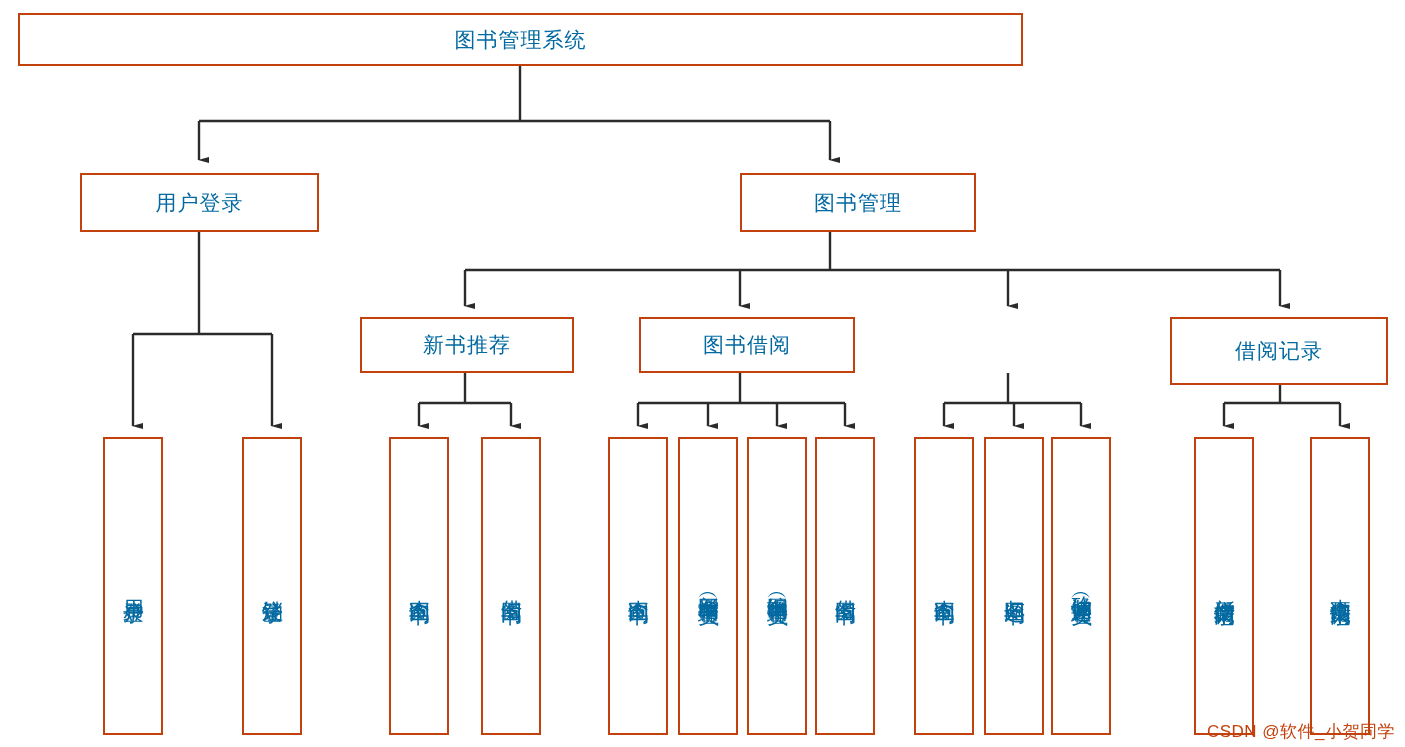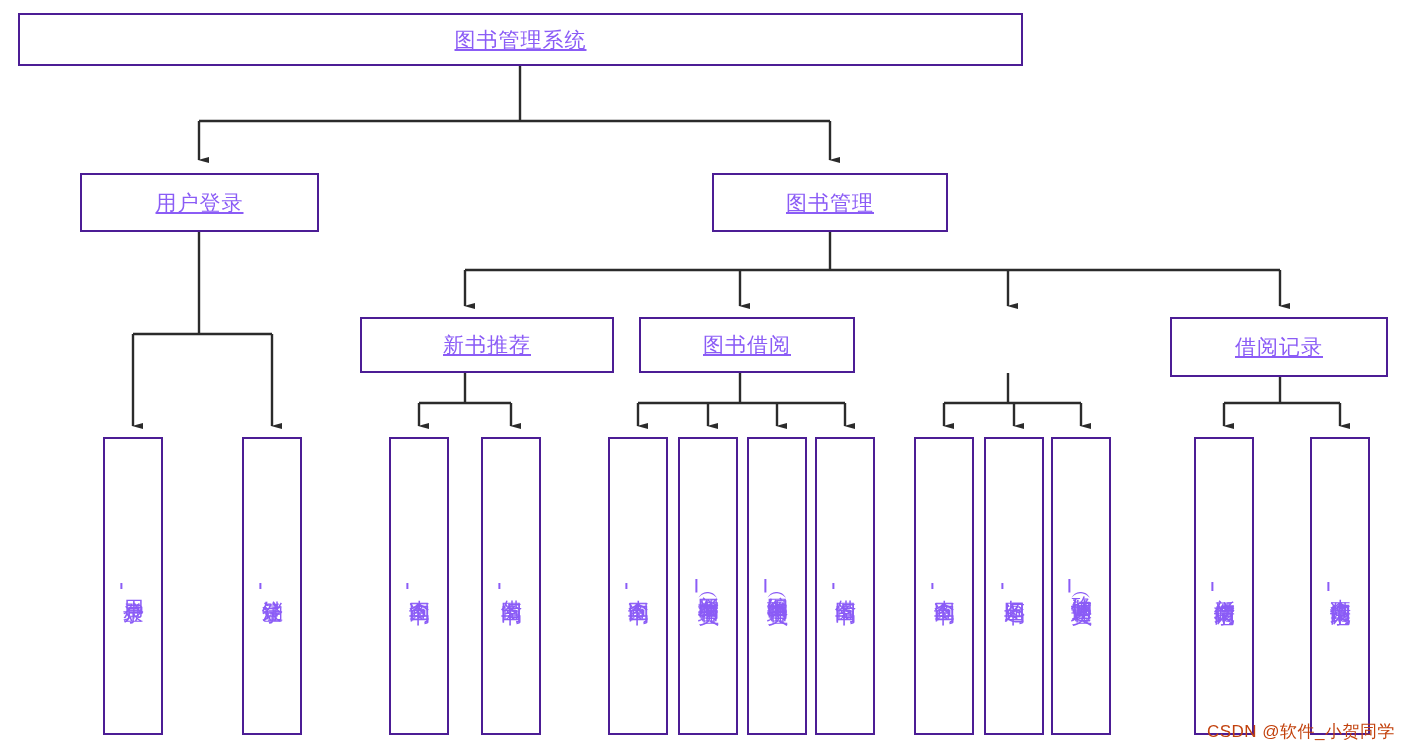--- a/index.html
+++ b/index.html
@@ -22,26 +22,25 @@
     left: 0;
     top: 0;
     width: 1405px;
     height: 747px;
     pointer-events: none;
   }
   .node {
     position: absolute;
     box-sizing: border-box;
     background: #ffffff;
-    border: 2px solid #4c1d95;
+    border: 2px solid #c2410c;
     display: flex;
     align-items: center;
     justify-content: center;
-    color: #8b5cf6;
-    text-decoration: underline;
+    color: #0369a1;
   }
   .node.horiz {
     font-size: 21px;
     letter-spacing: 1px;
   }
   .node.vert {
     writing-mode: vertical-rl;
     text-orientation: upright;
     font-size: 21px;
     line-height: 1.18;
@@ -119,31 +118,31 @@
     </g>
   </svg>
 
   <div class="node horiz" style="left:18px; top:13px; width:1005px; height:53px;">
     <span>图书管理系统</span>
   </div>
 
   <div class="node horiz" style="left:80px; top:173px; width:239px; height:59px;">
     <span>用户登录</span>
   </div>
-  <div class="node horiz" style="left:712px; top:173px; width:236px; height:59px;text-align:right;">
+  <div class="node horiz" style="left:740px; top:173px; width:236px; height:59px;text-align:right;">
     <span>图书管理</span>
   </div>
 
-  <div class="node horiz" style="left:360px; top:317px; width:254px; height:56px;">
+  <div class="node horiz" style="left:360px; top:317px; width:214px; height:56px;">
     <span>新书推荐</span>
   </div>
   <div class="node horiz" style="left:632px; top:317px; width:216px; height:56px;margin-left:7px;">
     <span>图书借阅</span>
   </div>
-  <div class="node horiz" style="left:1170px; top:317px; width:218px; height:60px;justify-content:center;">
+  <div class="node horiz" style="left:1170px; top:317px; width:218px; height:68px;justify-content:center;">
     <span>借阅记录</span>
   </div>
 
   <div class="node vert" style="left:103px; top:437px; width:60px; height:298px;">
     <span>用户登录</span>
   </div>
   <div class="node vert" style="left:242px; top:437px; width:60px; height:298px;">
     <span>注销登录</span>
   </div>
 

